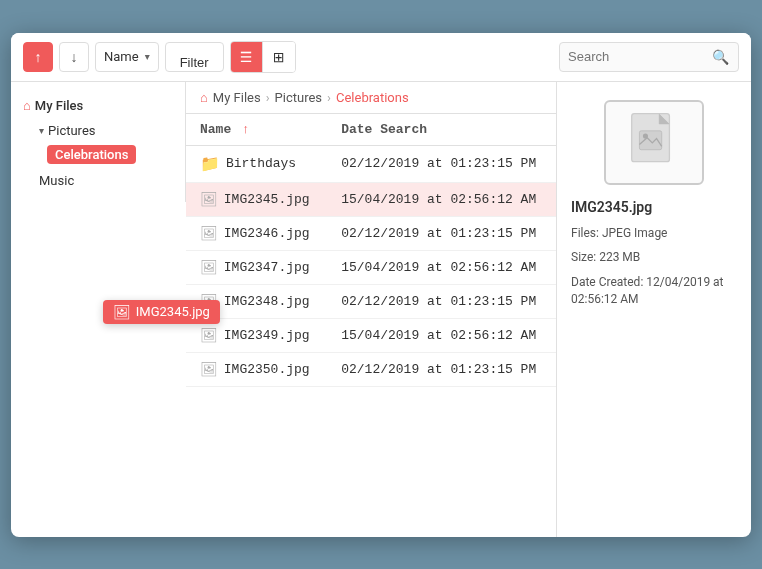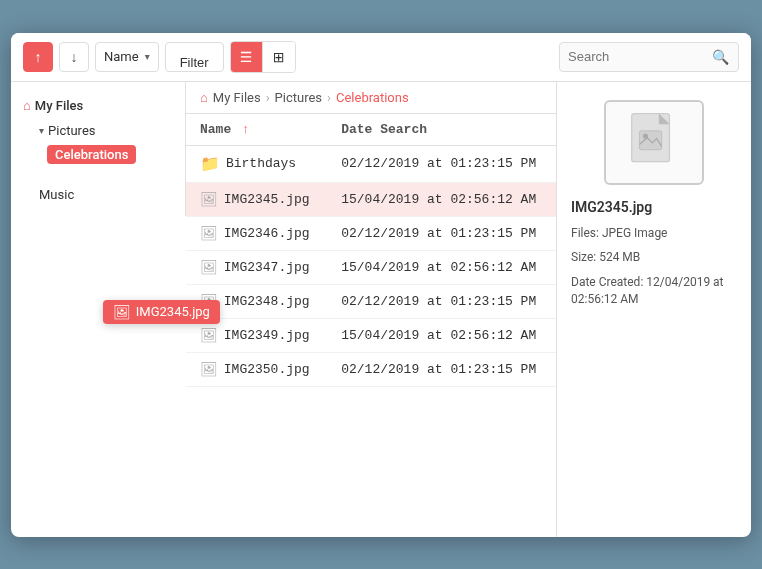--- a/index.html
+++ b/index.html
@@ -283,21 +283,21 @@
           <span style="color:#f05a5a;">⌂</span>
           <span>My Files</span>
         </div>
         <div class="sub-item" style="display:flex;align-items:center;gap:4px;">
           <span style="font-size:10px;color:#666;">▾</span>
           <span>Pictures</span>
         </div>
         <div class="sub-sub">
           <span class="celebrations-badge">Celebrations</span>
         </div>
-        <div class="sub-item" style="margin-top:16px;">
+        <div class="sub-item" style="margin-top:2px;">
           <span>Music</span>
         </div>
       </div>
 
       <div class="drag-label" style="top:218px;left:92px;">
         <span style="font-size:14px;">🖼</span>
         <span>IMG2345.jpg</span>
       </div>
     </div>
 
@@ -401,17 +401,17 @@
           <polyline points="36,2 36,14 48,14" fill="#ccc" stroke="#ccc" stroke-width="1"></polyline>
           <polygon points="36,2 48,14 36,14" fill="#bbb"></polygon>
 
           <rect x="13" y="22" width="26" height="22" rx="2" fill="#d0d0d0" stroke="#bbb" stroke-width="1"></rect>
           <circle cx="20" cy="28" r="3" fill="#aaa"></circle>
           <polyline points="13,38 22,30 28,36 33,31 39,40" fill="none" stroke="#aaa" stroke-width="1.5"></polyline>
         </svg>
       </div>
       <div class="detail-filename">IMG2345.jpg</div>
       <div class="detail-row">Files: JPEG Image</div>
-      <div class="detail-row">Size: 524 MB</div>
+      <div class="detail-row">Size: 223 MB</div>
       <div class="detail-row">Date Created: 12/04/2019 at 02:56:12 AM</div>
     </div>
   </div>
 </div>
 
 </body></html>

